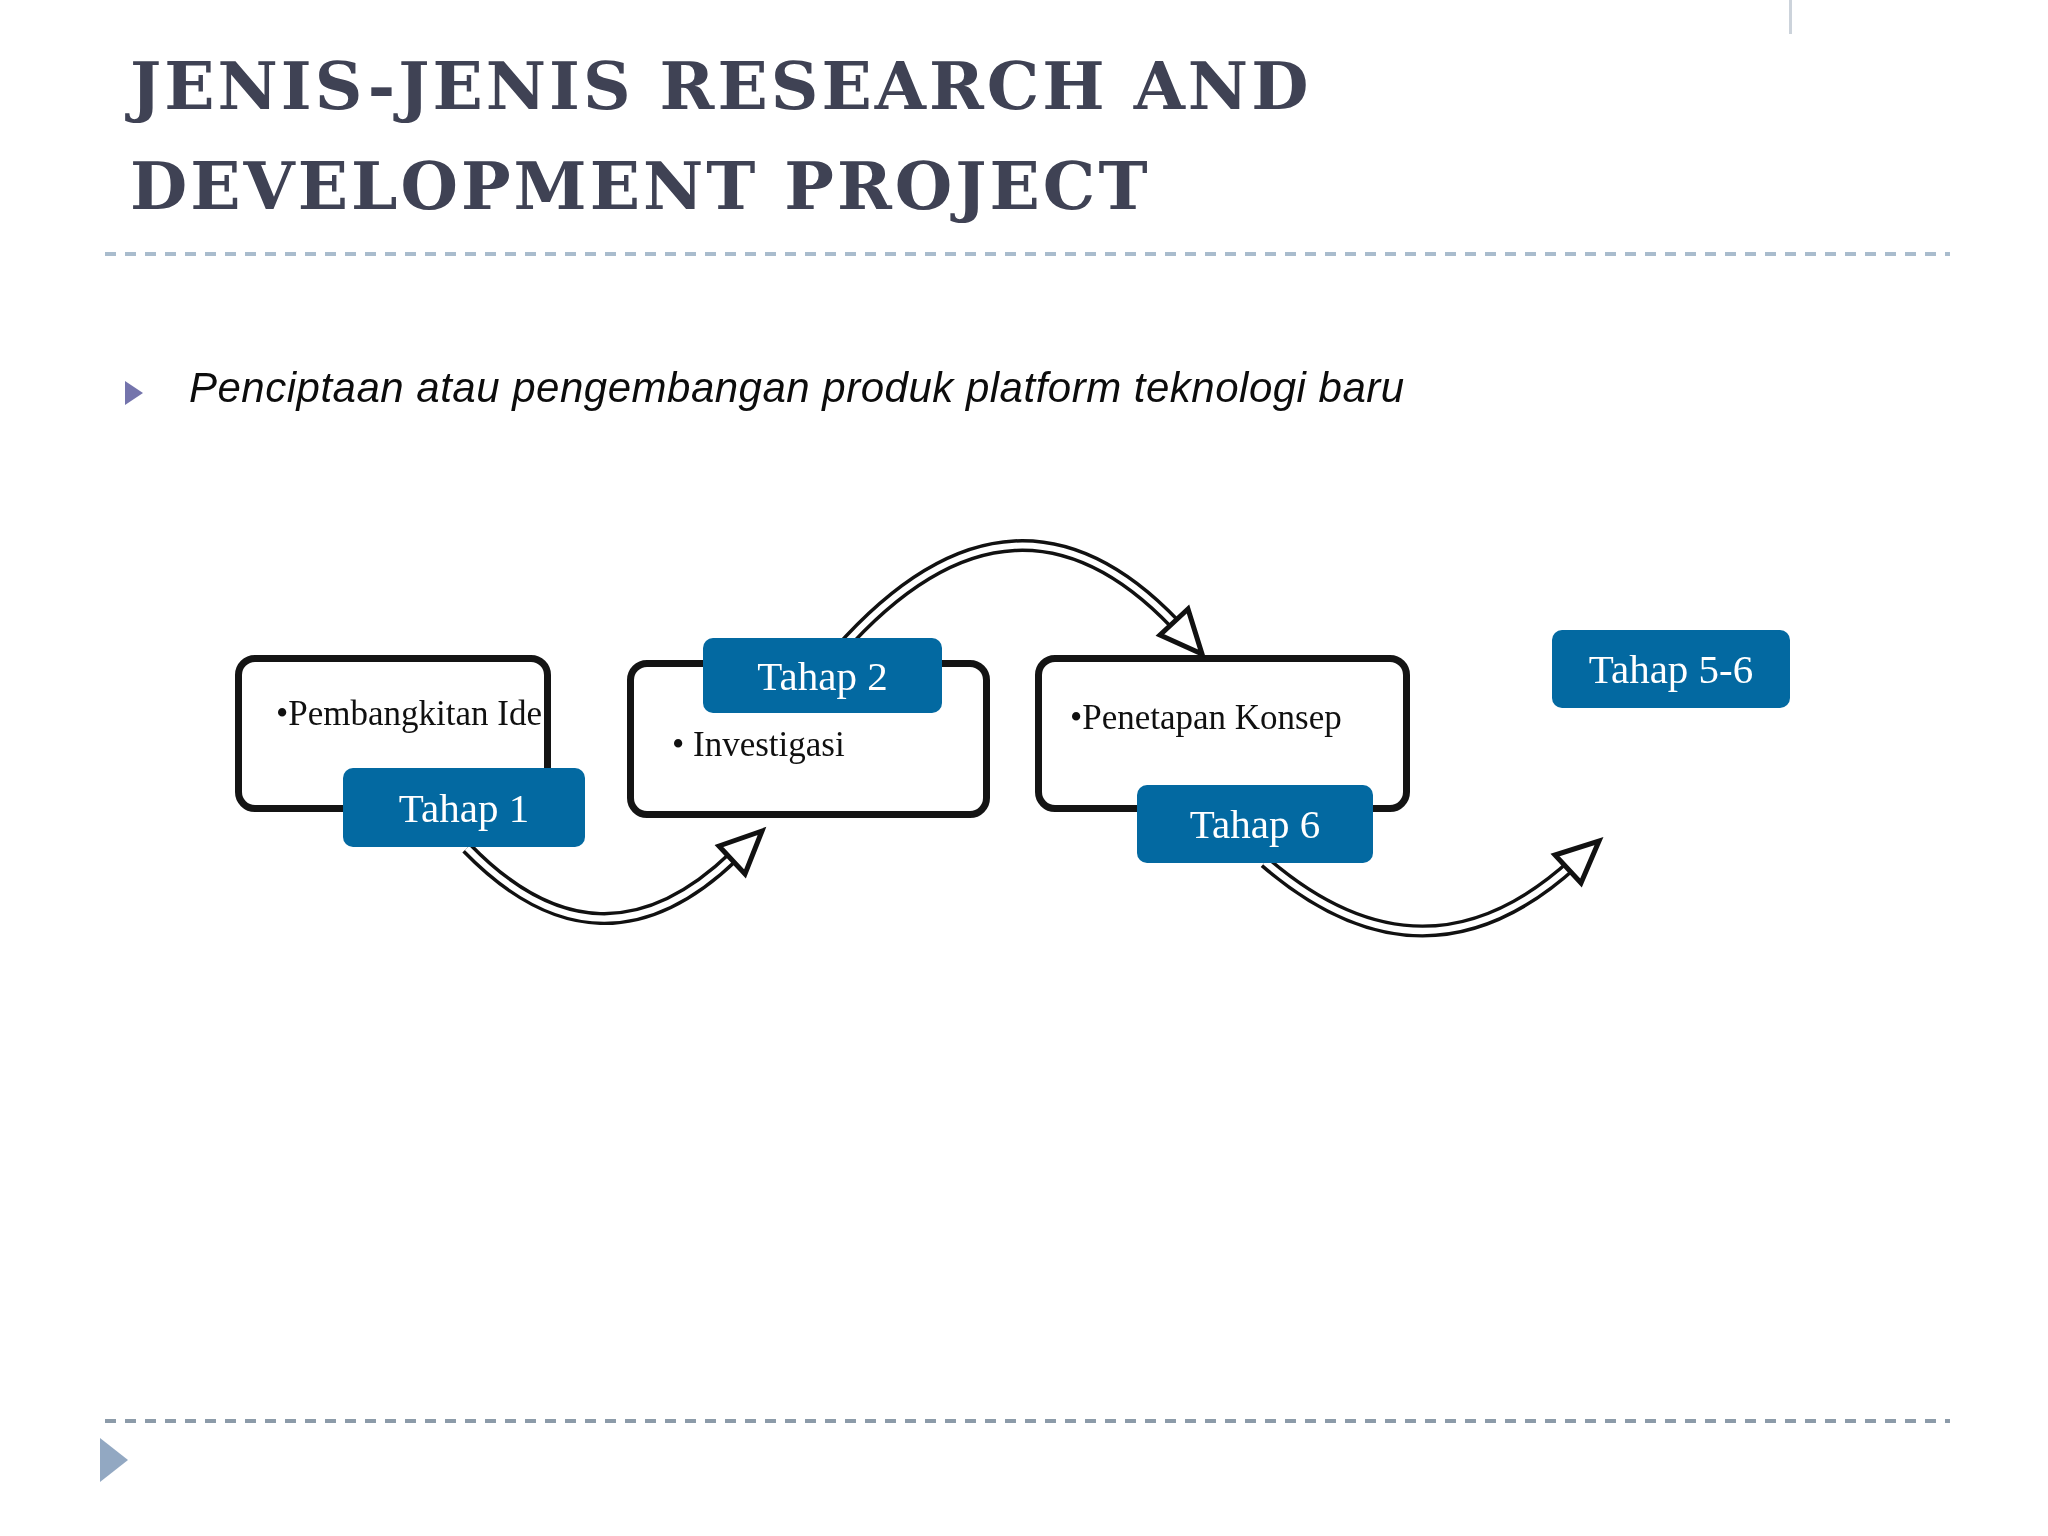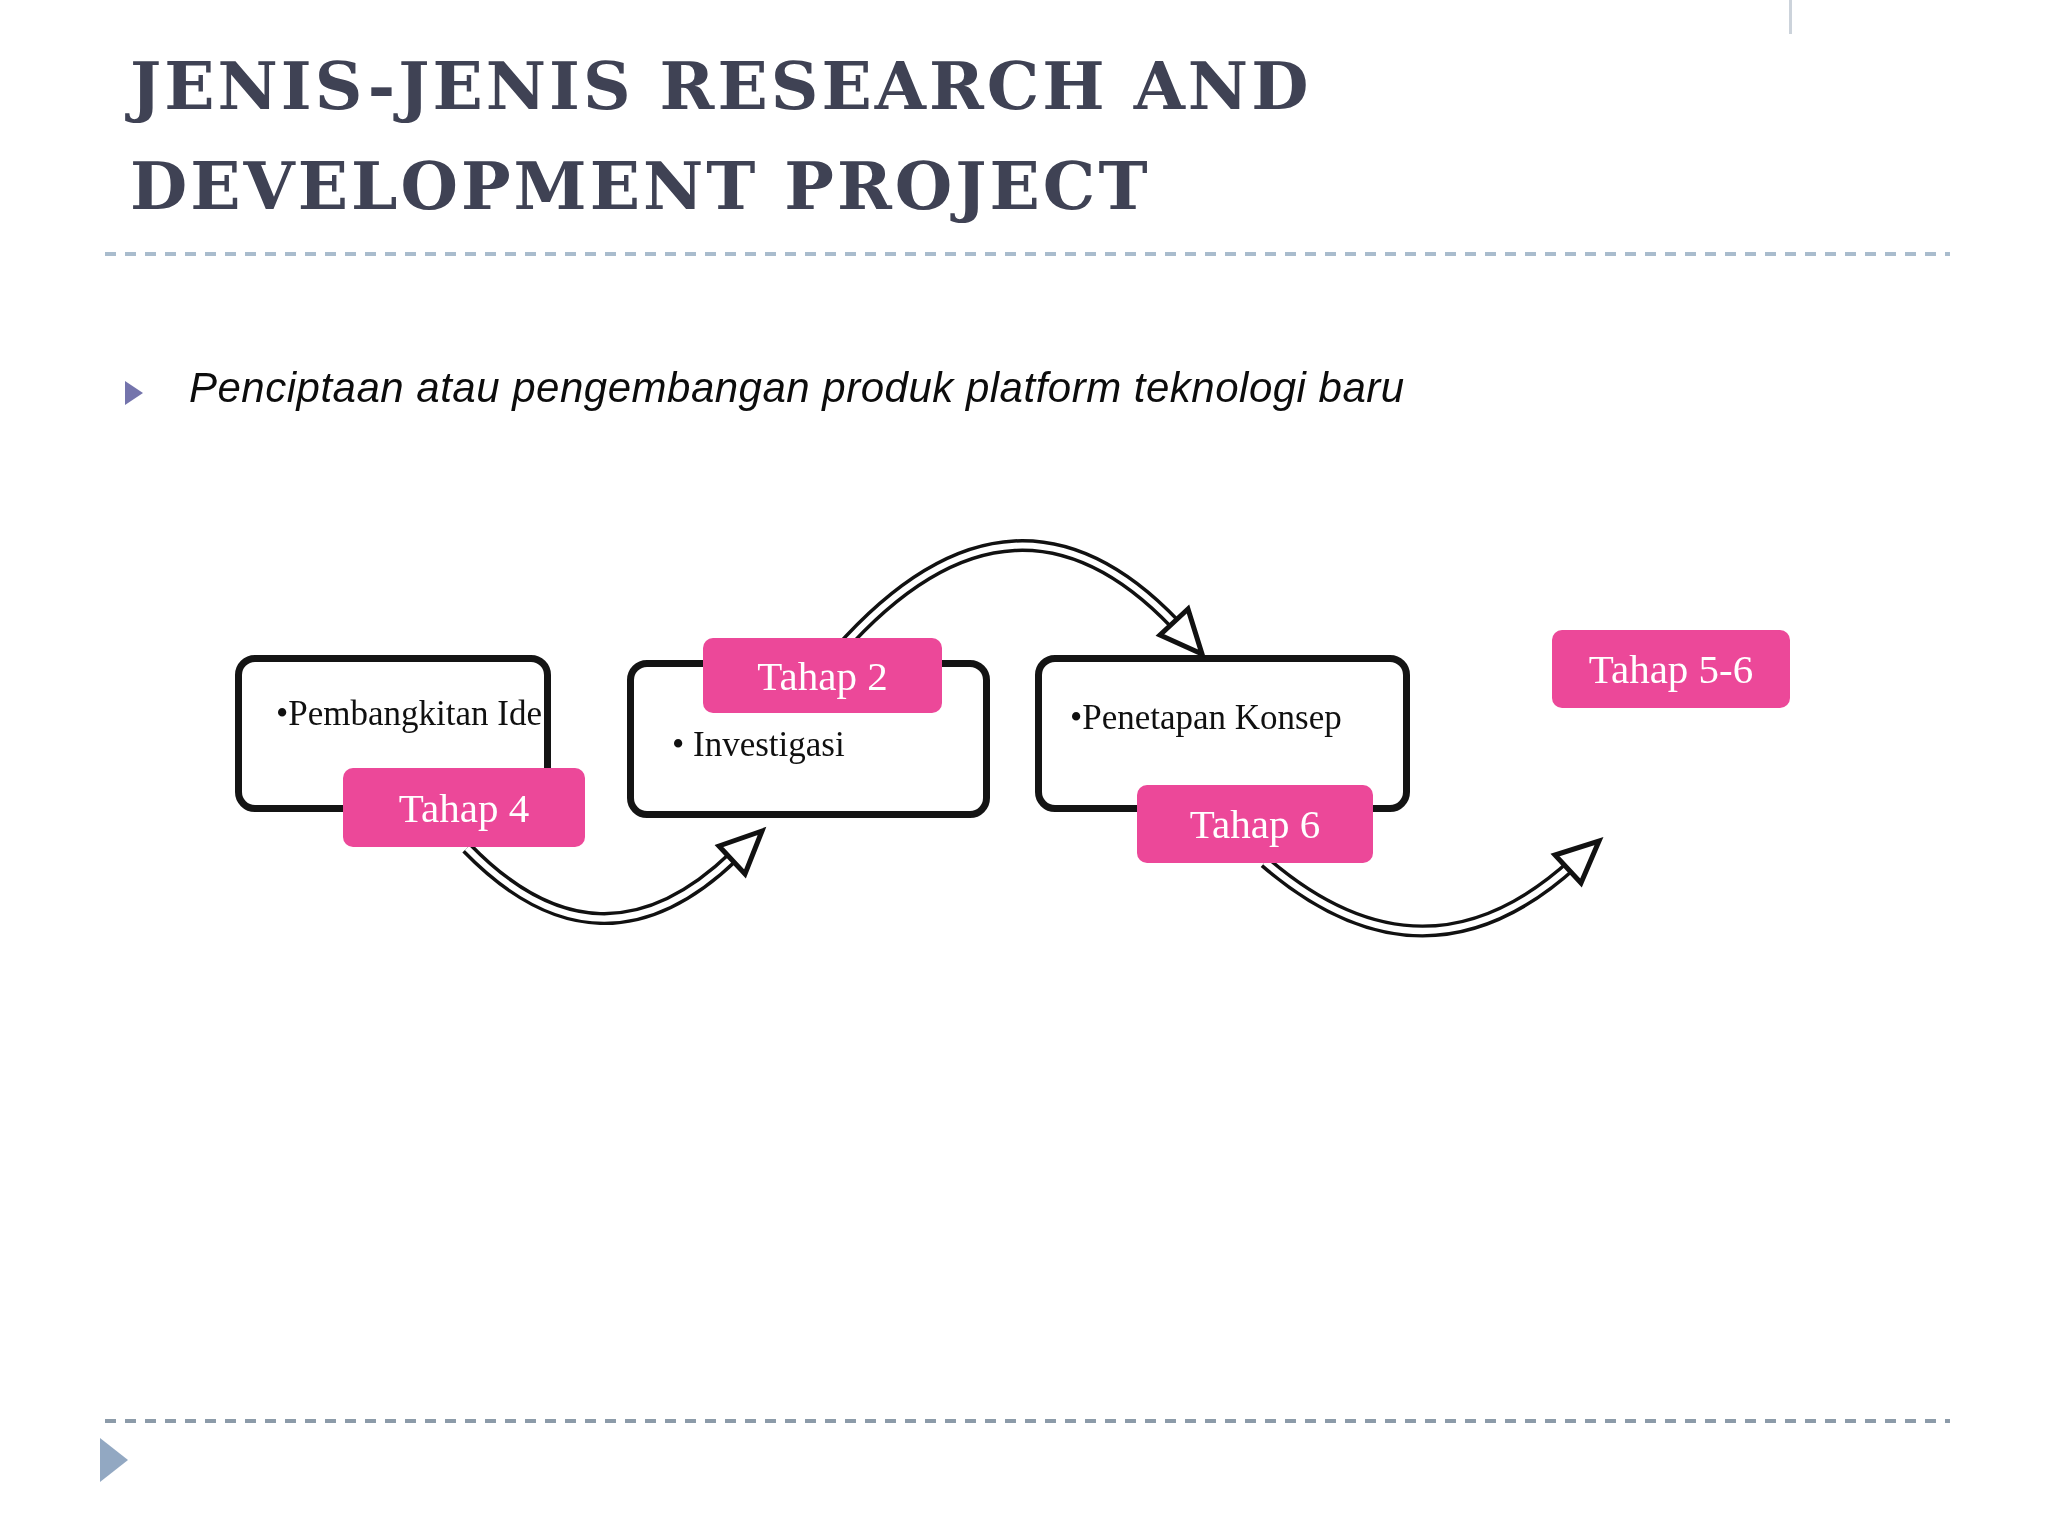--- a/index.html
+++ b/index.html
@@ -24,21 +24,21 @@
   .bullet-row{position:absolute;left:125px;top:364px;display:flex;align-items:center;font-style:italic;}
   .bullet-marker{width:0;height:0;margin-top:10px;
     border-left:18px solid #7474ac;border-top:12px solid transparent;border-bottom:12px solid transparent;}
   .bullet-text{margin-left:46px;font-size:42px;color:#0c0c0c;letter-spacing:0.5px;}
 
   
   .stage-box{position:absolute;background:#ffffff;border:7px solid #141414;border-radius:20px;
              box-sizing:border-box;z-index:1;}
   .stage-content{position:absolute;font-family:"Liberation Serif",serif;font-size:35px;
                  color:#101010;line-height:1.15;padding-left:20px;text-indent:-20px;}
-  .stage-label{position:absolute;background:#ec4899;color:#ffffff;border-radius:10px;
+  .stage-label{position:absolute;background:#0369a1;color:#ffffff;border-radius:10px;
                display:flex;align-items:center;justify-content:center;
                font-family:"Liberation Serif",serif;font-size:41px;z-index:3;}
   #box1{left:235px;top:655px;width:316px;height:157px;}
   #box1 .stage-content{left:34px;top:32px;width:260px;}
   #label1{left:343px;top:768px;width:242px;height:79px;}
   #box2{left:627px;top:660px;width:363px;height:158px;padding-left:44px;}
   #box2 .stage-content{left:38px;top:58px;width:300px;}
   #label2{left:703px;top:638px;width:239px;height:75px;}
   #box3{left:1035px;top:655px;width:375px;height:157px;}
   #box3 .stage-content{left:28px;top:36px;width:330px;}
@@ -96,21 +96,21 @@
       <path class="arc-inner" d="M 838 652 Q 1018 448 1185 635"></path>
       <polygon class="arc-head" points="1202,654 1160,635 1188,609"></polygon>
     </g>
     <g>
       <path class="arc-outer" d="M 1265 862 Q 1425 1000 1575 862"></path>
       <path class="arc-inner" d="M 1265 862 Q 1425 1000 1575 862"></path>
       <polygon class="arc-head" points="1599,841 1581,883 1555,855"></polygon>
     </g>
   </svg>
 
-  <div class="stage-label" id="label1">Tahap 4</div>
+  <div class="stage-label" id="label1">Tahap 1</div>
   <div class="stage-label" id="label2">Tahap 2</div>
   <div class="stage-label" id="label3">Tahap 6</div>
   <div class="stage-label" id="label4">Tahap 5-6</div>
 
   <div class="rule rule-bottom"></div>
   <div class="footer-marker"></div>
 
 </div>
 
 </body></html>

